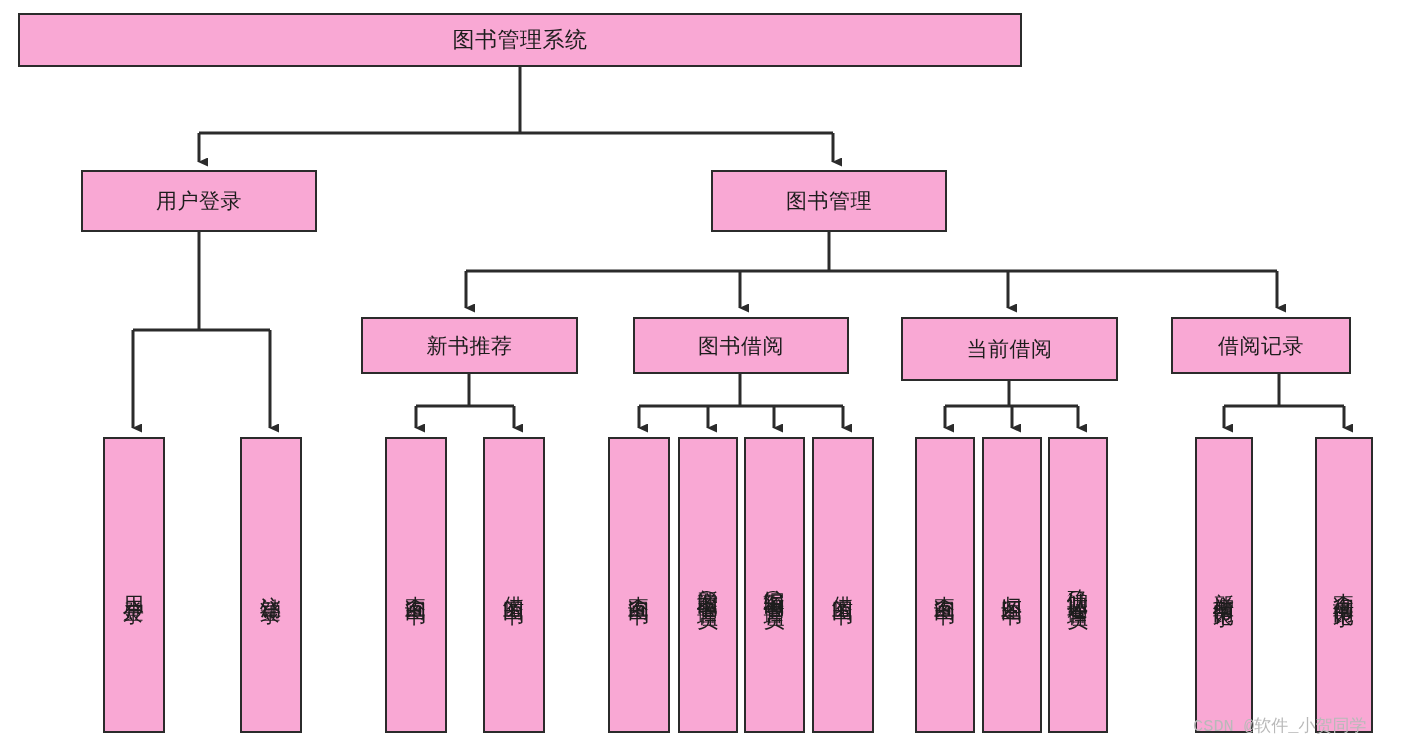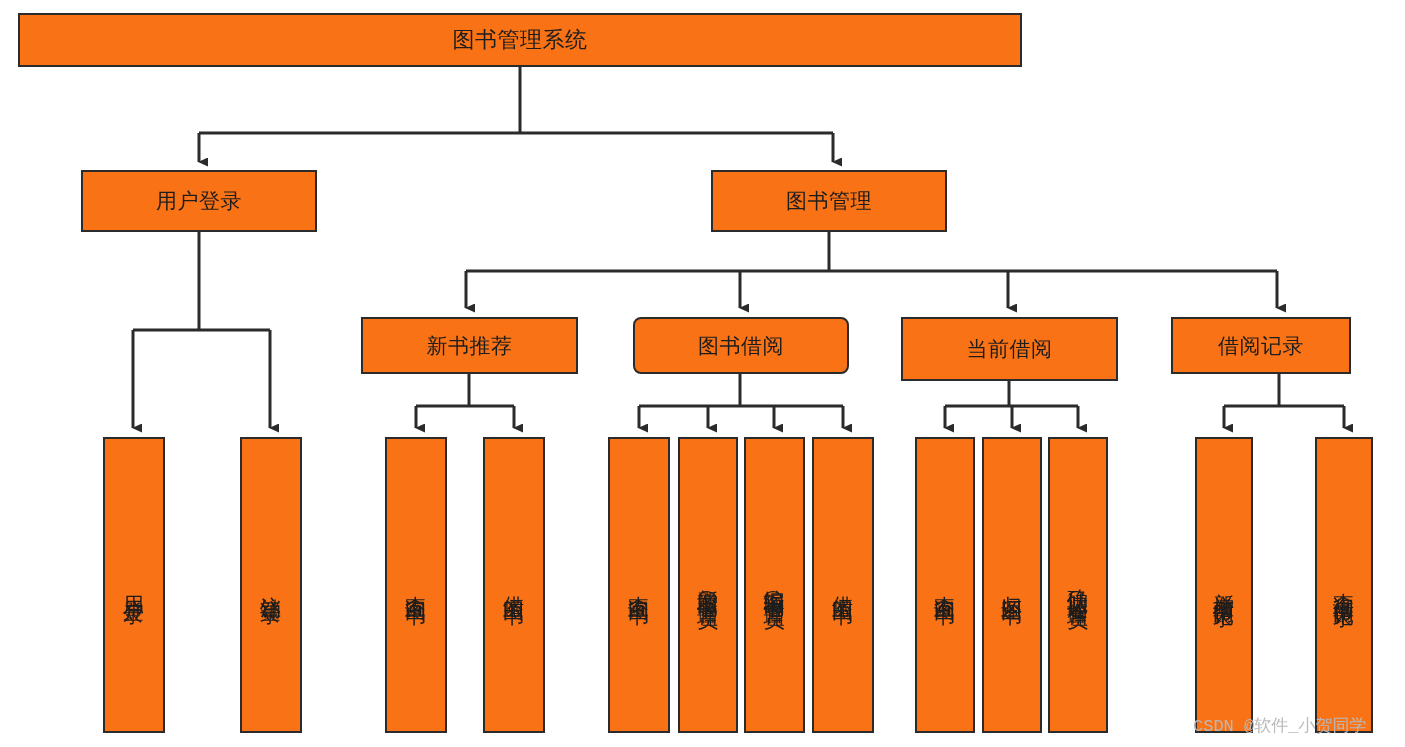--- a/index.html
+++ b/index.html
@@ -16,21 +16,21 @@
   }
   #diagram-root {
     position: absolute;
     top: 0; left: 0;
     width: 1405px;
     height: 747px;
   }
   .node-box {
     position: absolute;
     box-sizing: border-box;
-    background: #f97316;
+    background: #f9a8d4;
     border: 2px solid #2b2b2b;
     display: flex;
     align-items: center;
     justify-content: center;
     overflow: hidden;
   }
   .node-label {
     color: #1d1d1d;
     font-size: 21px;
     line-height: 1.12;
@@ -126,21 +126,21 @@
   <div class="node-box level2" style="left:81px; top:170px; width:236px; height:62px;">
     <span class="node-label">用户登录</span>
   </div>
   <div class="node-box level3" style="left:361px; top:317px; width:217px; height:57px;">
     <span class="node-label">新书推荐</span>
   </div>
 
   <div class="node-box level2" style="left:711px; top:170px; width:236px; height:62px;">
     <span class="node-label">图书管理</span>
   </div>
-  <div class="node-box level3" style="left:633px; top:317px; width:216px; height:57px;border-radius:8px;">
+  <div class="node-box level3" style="left:633px; top:317px; width:216px; height:57px;">
     <span class="node-label">图书借阅</span>
   </div>
   <div class="node-box level3" style="left:901px; top:317px; width:217px; height:64px;">
     <span class="node-label">当前借阅</span>
   </div>
   <div class="node-box level3" style="left:1171px; top:317px; width:180px; height:57px;">
     <span class="node-label">借阅记录</span>
   </div>
 
   <div class="node-box vertical" style="left:103px; top:437px; width:62px; height:296px;">

